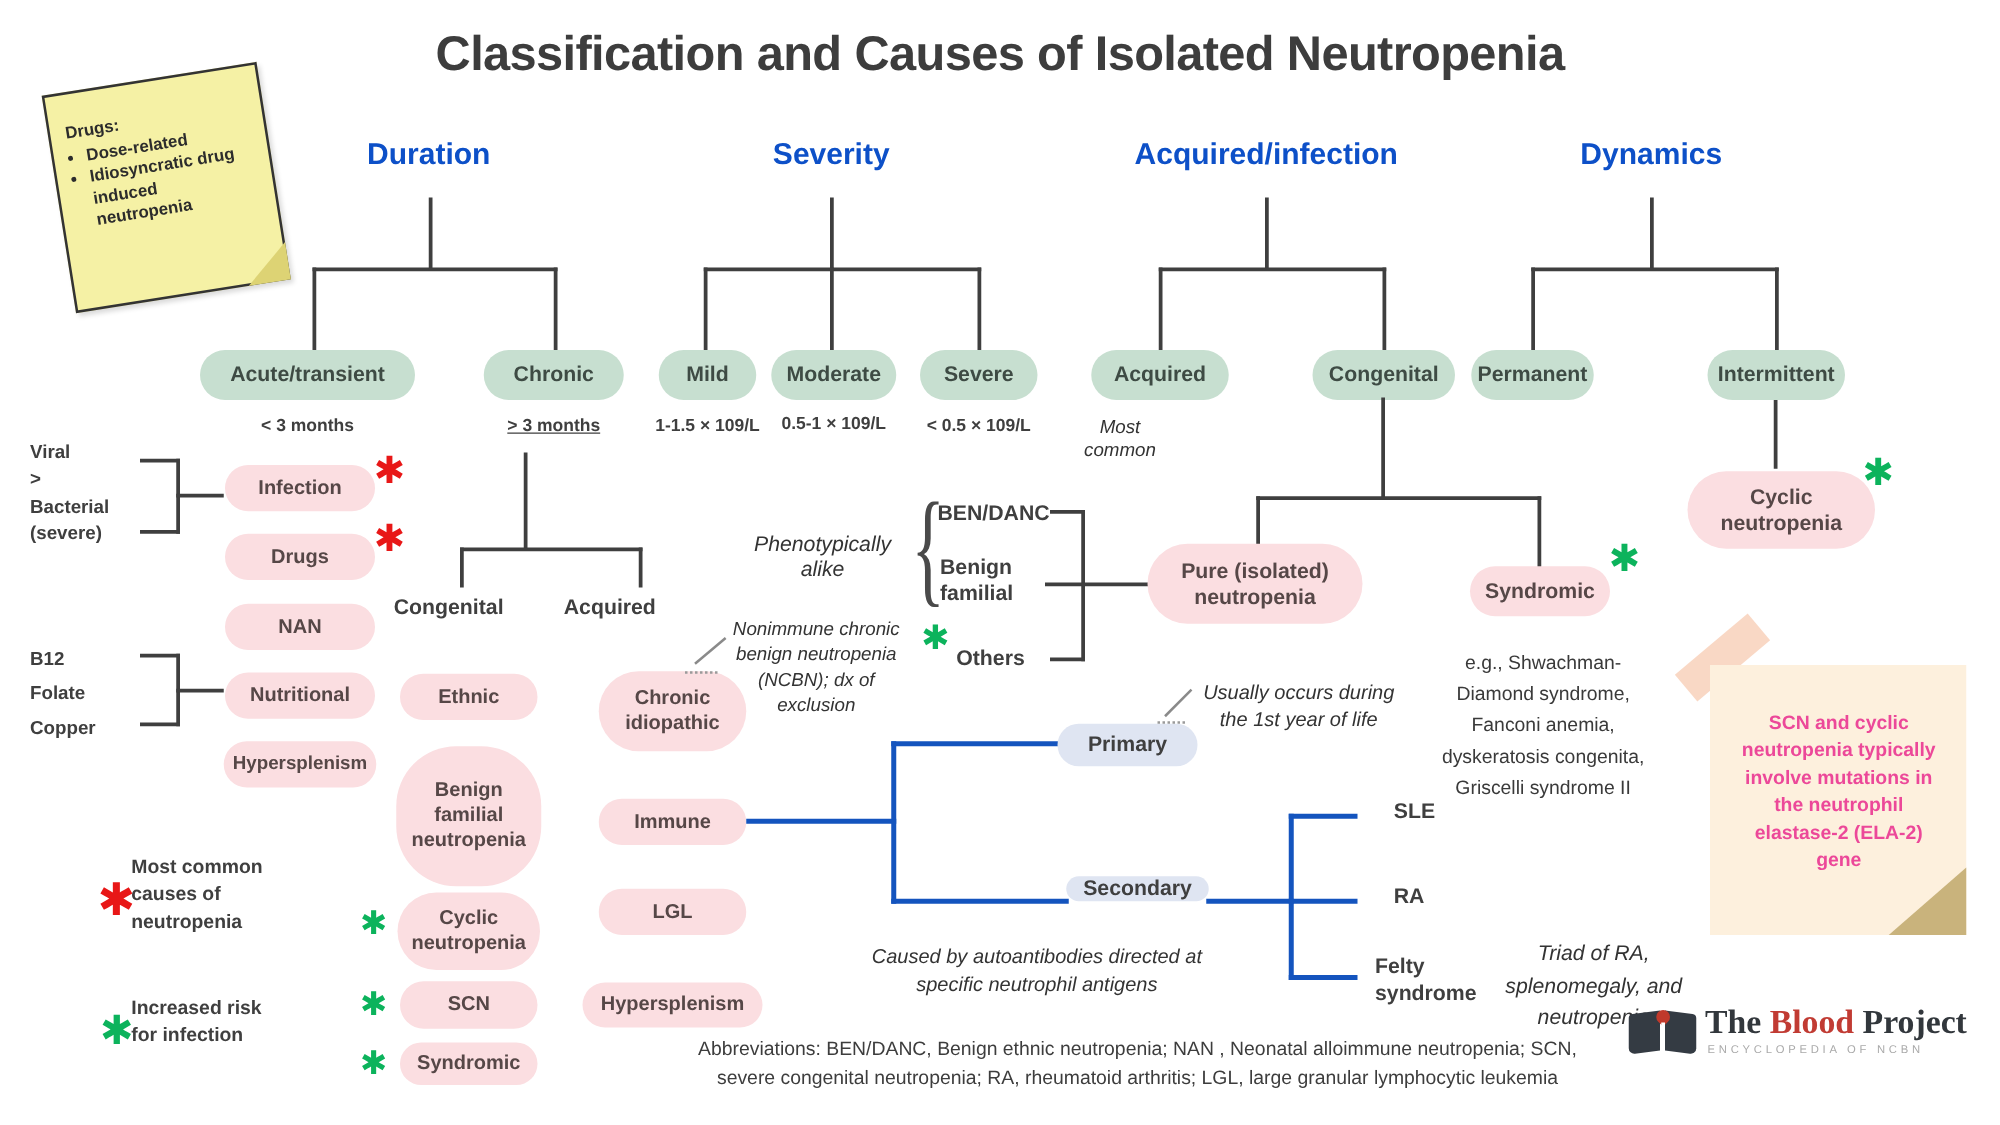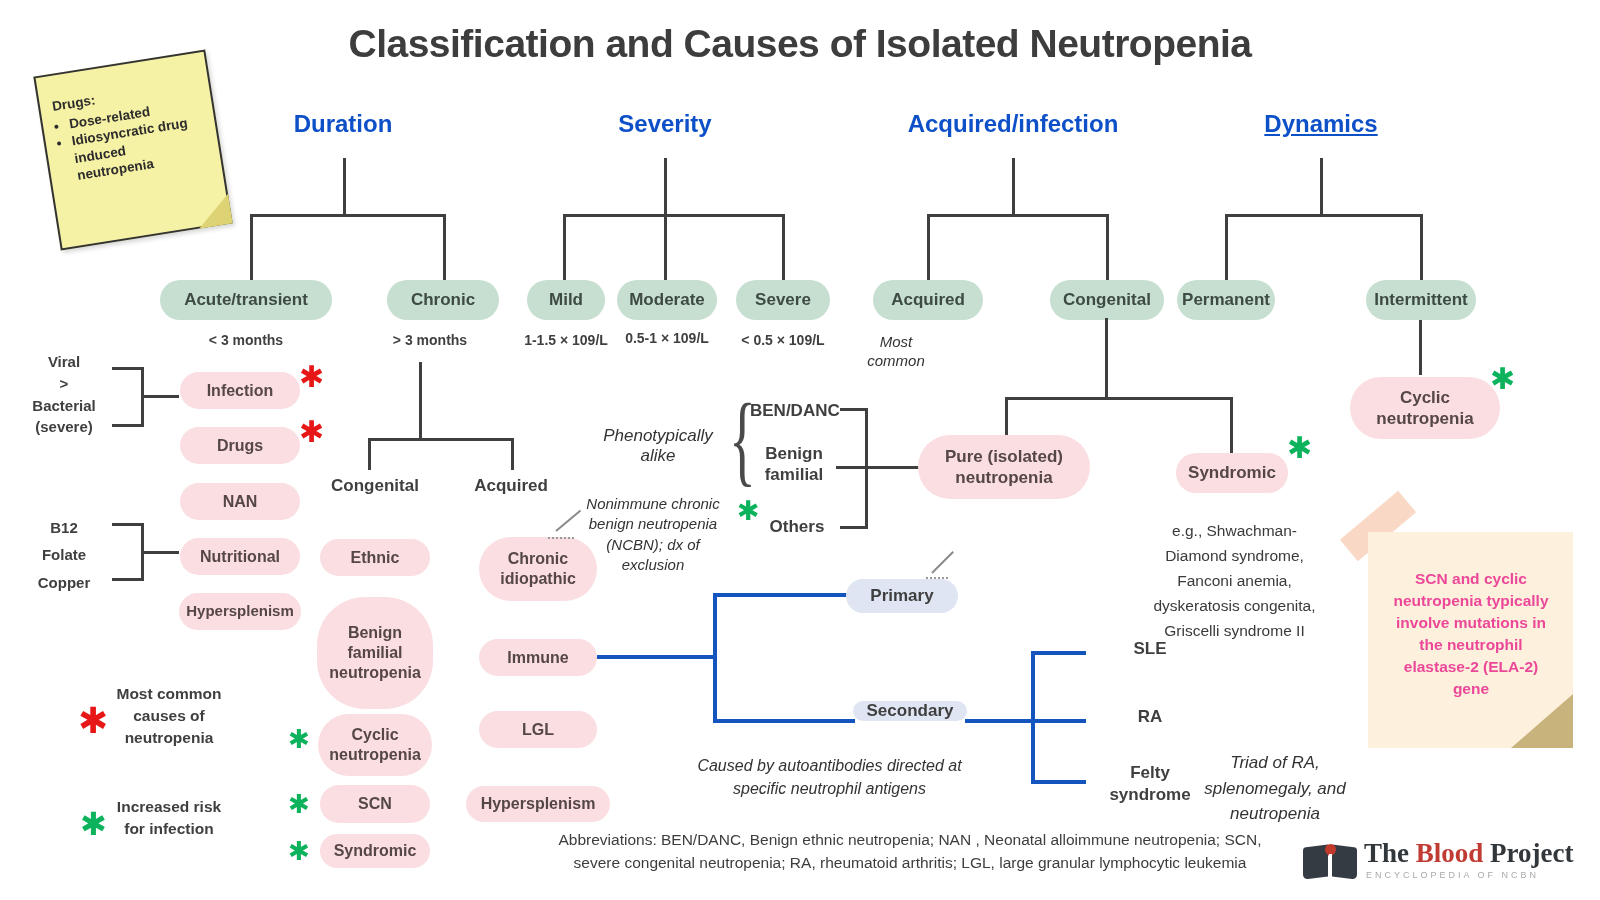--- a/index.html
+++ b/index.html
@@ -14,21 +14,21 @@
   .vline.blue{width:4px;background:#1454be;}
   .pill{position:absolute;display:flex;align-items:center;justify-content:center;
         text-align:center;font-weight:bold;white-space:pre-line;line-height:1.25;}
   .pill.green{background:#c7dfd0;border-radius:22px;font-size:17px;color:#3e4b44;}
   .pill.pink{background:#fbdee1;border-radius:22px;font-size:16px;color:#564747;}
   .pill.bigpink{background:#fbdee1;border-radius:48px;font-size:16px;color:#564747;}
   .pill.blue{background:#dfe5f2;border-radius:18px;font-size:17px;color:#3f3f3f;}
   .sub{position:absolute;font-size:14px;font-weight:bold;color:#3f3f3f;text-align:center;white-space:pre-line;}
   .note{position:absolute;font-style:italic;color:#333;text-align:center;white-space:pre-line;}
   .plain{position:absolute;color:#3a3a3a;text-align:center;white-space:pre-line;}
-  .blk{position:absolute;font-weight:bold;color:#3f3f3f;text-align:center;white-space:pre-line;}
+  .blk{position:absolute;font-weight:bold;color:#3f3f3f;text-align:left;white-space:pre-line;}
   .ast{position:absolute;font-weight:bold;line-height:1;font-family:"DejaVu Sans",sans-serif;}
   .ast.red{color:#e81717;}
   .ast.green{color:#0cb35c;}
   .leader{position:absolute;height:2px;background:#8a8a8a;transform-origin:left center;}
   .leader.dot{background:none;border-top:2px dotted #9a9a9a;height:0;}
   .sticky1{position:absolute;left:46px;top:62px;width:170px;height:172px;background:#f5f1a5;
            border:2px solid #333;transform:rotate(-9deg);box-shadow:2px 3px 4px rgba(0,0,0,0.15);}
   .sticky1 .fold{position:absolute;right:-2px;bottom:-2px;width:0;height:0;
                  border-left:34px solid transparent;border-bottom:30px solid #ddd374;}
   .sticky1 .txt{position:absolute;left:12px;top:22px;width:145px;font-size:13.5px;font-weight:bold;color:#2c2c2c;line-height:1.3;}
@@ -37,21 +37,21 @@
   .sticky2 .fold{position:absolute;right:0;bottom:0;width:0;height:0;
                  border-left:62px solid transparent;border-bottom:54px solid #c9b37c;}
   .tape{position:absolute;left:1340px;top:512px;width:76px;height:28px;background:#f9d6c2;
         transform:rotate(-40deg);opacity:0.95;}
   .sticky2-text{position:absolute;left:1388px;top:568px;width:166px;font-size:15.5px;font-weight:bold;
                 color:#ec4899;text-align:center;white-space:pre-line;line-height:1.42;}
   .brace{position:absolute;font-family:"Liberation Serif",serif;font-size:102px;font-weight:normal;
          color:#4a4a4a;transform:scaleX(0.55);line-height:1;}
   .abbrev{position:absolute;left:500px;top:829px;width:820px;text-align:center;font-size:15.5px;
           color:#3d3d3d;line-height:1.48;white-space:pre-line;}
-  .logo{position:absolute;left:1300px;top:834px;width:290px;height:56px;}
+  .logo{position:absolute;left:1300px;top:798px;width:290px;height:56px;}
   .logo-book{position:absolute;left:2px;top:4px;width:56px;height:44px;}
   .logo-book .pageL{position:absolute;left:1px;top:8px;width:25px;height:32px;background:#343b43;border-radius:3px 0 0 5px;transform:skewY(-7deg);}
   .logo-book .pageR{position:absolute;left:30px;top:8px;width:25px;height:32px;background:#343b43;border-radius:0 3px 5px 0;transform:skewY(7deg);}
   .logo-book .drop{position:absolute;left:23px;top:6px;width:11px;height:11px;background:#c0392b;
                    border-radius:0 50% 50% 50%;transform:rotate(-135deg);}
   .logo-book .stem{position:absolute;left:27px;top:16px;width:3px;height:14px;background:#fff;}
   .logo-name{position:absolute;left:64px;top:4px;font-family:"Liberation Serif",serif;font-weight:bold;font-size:27px;color:#32373c;white-space:nowrap;}
   .logo-name .red{color:#c13b33;}
   .logo-tag{position:absolute;left:66px;top:36px;font-size:9px;letter-spacing:3px;color:#a9a9a9;white-space:nowrap;}
 </style>
@@ -69,21 +69,21 @@
       <ul>
         <li>Dose-related</li>
         <li>Idiosyncratic drug induced neutropenia</li>
       </ul>
     </div>
   </div>
 
   <div class="hdr" style="left:263px;top:110px;width:160px;">Duration</div>
   <div class="hdr" style="left:585px;top:110px;width:160px;">Severity</div>
   <div class="hdr" style="left:893px;top:110px;width:240px;">Acquired/infection</div>
-  <div class="hdr" style="left:1241px;top:110px;width:160px;text-decoration:underline;">Dynamics</div>
+  <div class="hdr" style="left:1241px;top:110px;width:160px;">Dynamics</div>
 
   <div class="vline" style="left:343px;top:158px;height:58px;"></div>
   <div class="hline" style="left:250px;top:214px;width:196px;"></div>
   <div class="vline" style="left:250px;top:214px;height:66px;"></div>
   <div class="vline" style="left:443px;top:214px;height:66px;"></div>
 
   <div class="vline" style="left:664px;top:158px;height:58px;"></div>
   <div class="hline" style="left:563px;top:214px;width:222px;"></div>
   <div class="vline" style="left:563px;top:214px;height:66px;"></div>
   <div class="vline" style="left:664px;top:214px;height:66px;"></div>
@@ -103,21 +103,21 @@
   <div class="pill green" style="left:387px;top:280px;width:112px;height:40px;">Chronic</div>
   <div class="pill green" style="left:527px;top:280px;width:78px;height:40px;">Mild</div>
   <div class="pill green" style="left:617px;top:280px;width:100px;height:40px;">Moderate</div>
   <div class="pill green" style="left:736px;top:280px;width:94px;height:40px;">Severe</div>
   <div class="pill green" style="left:873px;top:280px;width:110px;height:40px;">Acquired</div>
   <div class="pill green" style="left:1050px;top:280px;width:114px;height:40px;">Congenital</div>
   <div class="pill green" style="left:1177px;top:280px;width:98px;height:40px;">Permanent</div>
   <div class="pill green" style="left:1366px;top:280px;width:110px;height:40px;">Intermittent</div>
 
   <div class="sub" style="left:186px;top:332px;width:120px;">&lt; 3 months</div>
-  <div class="sub" style="left:370px;top:332px;width:120px;">&gt; 3 months</div>
+  <div class="sub" style="left:383px;top:332px;width:120px;text-decoration:underline;">&gt; 3 months</div>
   <div class="sub" style="left:506px;top:332px;width:120px;">1-1.5 × 109/L</div>
   <div class="sub" style="left:607px;top:330px;width:120px;">0.5-1 × 109/L</div>
   <div class="sub" style="left:723px;top:332px;width:120px;">&lt; 0.5 × 109/L</div>
   <div class="note" style="left:846px;top:333px;width:100px;font-size:15px;line-height:1.25;">Most
 common</div>
 
   <div class="blk" style="left:24px;top:351px;width:80px;font-size:15px;line-height:1.45;">Viral
 &gt;
 Bacterial
 (severe)</div>
@@ -199,20 +199,22 @@
 Fanconi anemia,
 dyskeratosis congenita,
 Griscelli syndrome II</div>
 
   <div class="hline blue" style="left:597px;top:655px;width:120px;"></div>
   <div class="vline blue" style="left:713px;top:593px;height:130px;"></div>
   <div class="hline blue" style="left:713px;top:593px;width:135px;"></div>
   <div class="hline blue" style="left:713px;top:719px;width:142px;"></div>
   <div class="pill blue" style="left:846px;top:579px;width:112px;height:34px;">Primary</div>
   <div class="pill blue" style="left:853px;top:701px;width:114px;height:20px;">Secondary</div>
+  <div class="note" style="left:958px;top:544px;width:162px;font-size:16px;line-height:1.35;">Usually occurs during
+the 1st year of life</div>
   <div class="leader" style="left:932px;top:572px;width:30px;transform:rotate(-45deg);"></div>
   <div class="leader dot" style="left:926px;top:577px;width:22px;"></div>
   <div class="note" style="left:677px;top:755px;width:305px;font-size:16px;line-height:1.42;">Caused by autoantibodies directed at
 specific neutrophil antigens</div>
 
   <div class="hline blue" style="left:965px;top:719px;width:70px;"></div>
   <div class="vline blue" style="left:1031px;top:651px;height:133px;"></div>
   <div class="hline blue" style="left:1031px;top:651px;width:55px;"></div>
   <div class="hline blue" style="left:1031px;top:719px;width:55px;"></div>
   <div class="hline blue" style="left:1031px;top:780px;width:55px;"></div>

